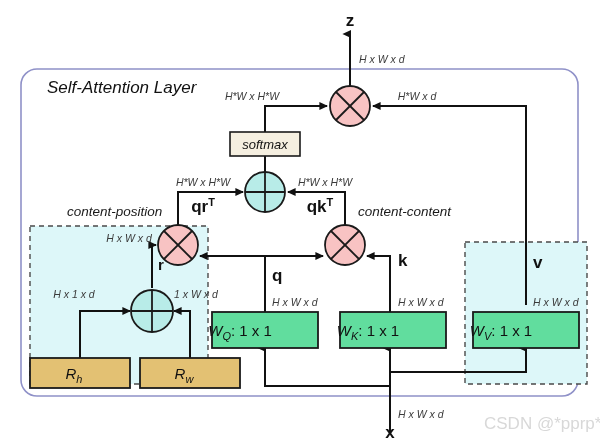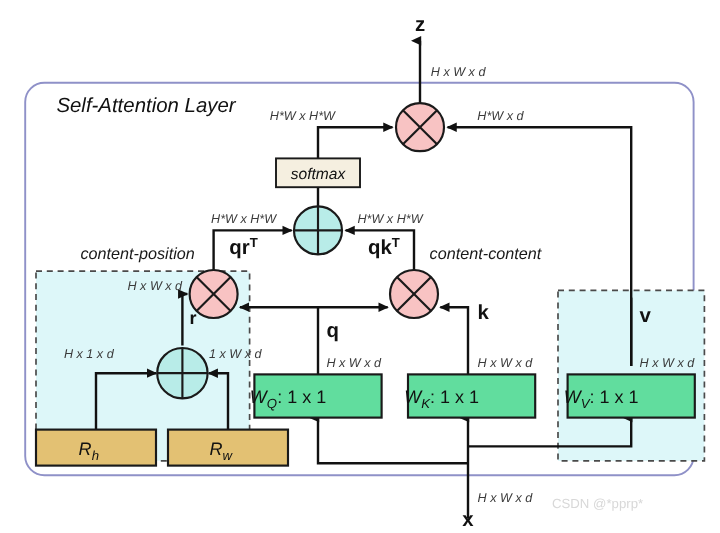--- a/index.html
+++ b/index.html
@@ -73,23 +73,23 @@
     color: #d8d8d8;
     white-space: nowrap;
     user-select: none;
   }
   #wm-zhihu {
     left: 490px;
     top: 405px;
     font-size: 15px;
   }
   #wm-csdn {
-    left: 460px;
+    left: 484px;
     top: 414px;
-    font-size: 11px;
+    font-size: 17px;
   }
 </style>
 </head>
 <body>
 
 <div id="diagram-root">
 
   <svg id="sa-svg" viewBox="0 0 600 444">
     <defs>
       <marker id="arrowUp" markerWidth="9" markerHeight="9" refX="4.5" refY="7.6" orient="auto" markerUnits="userSpaceOnUse">

